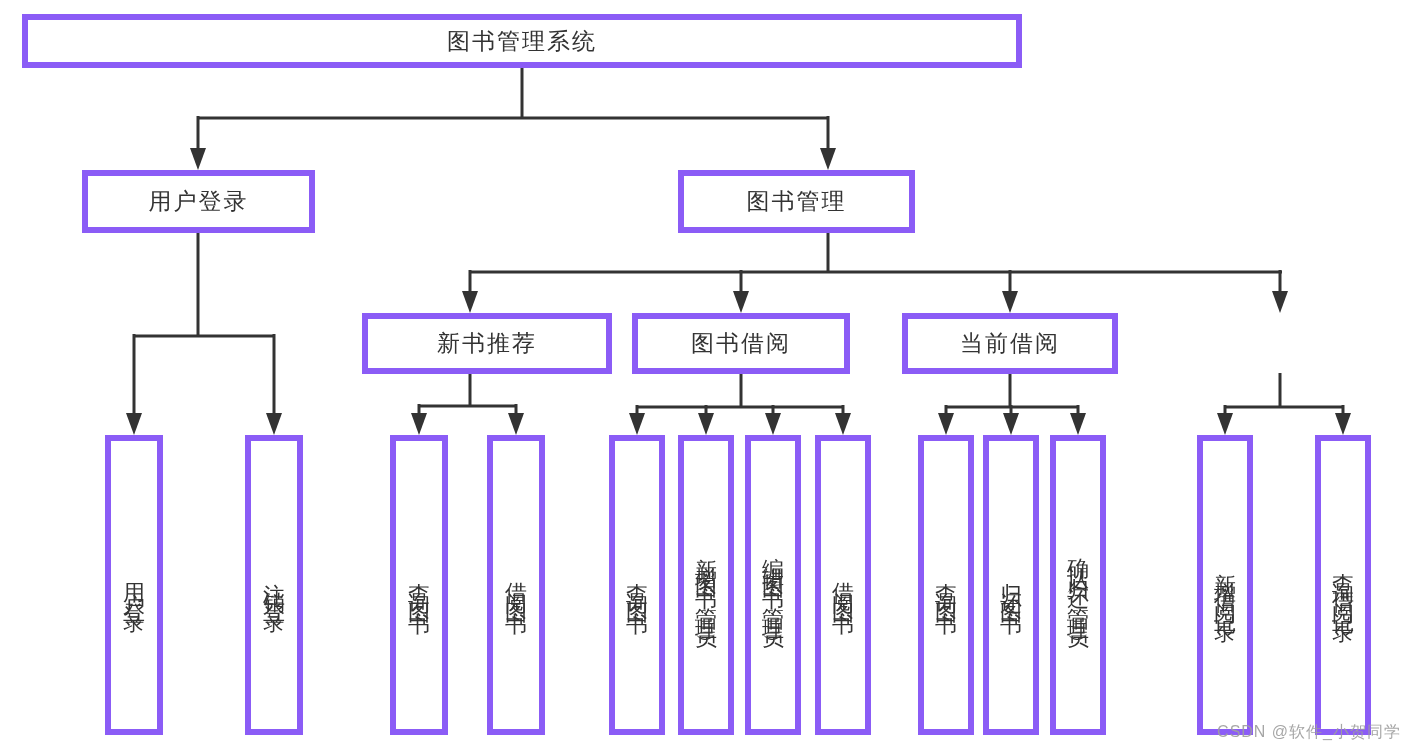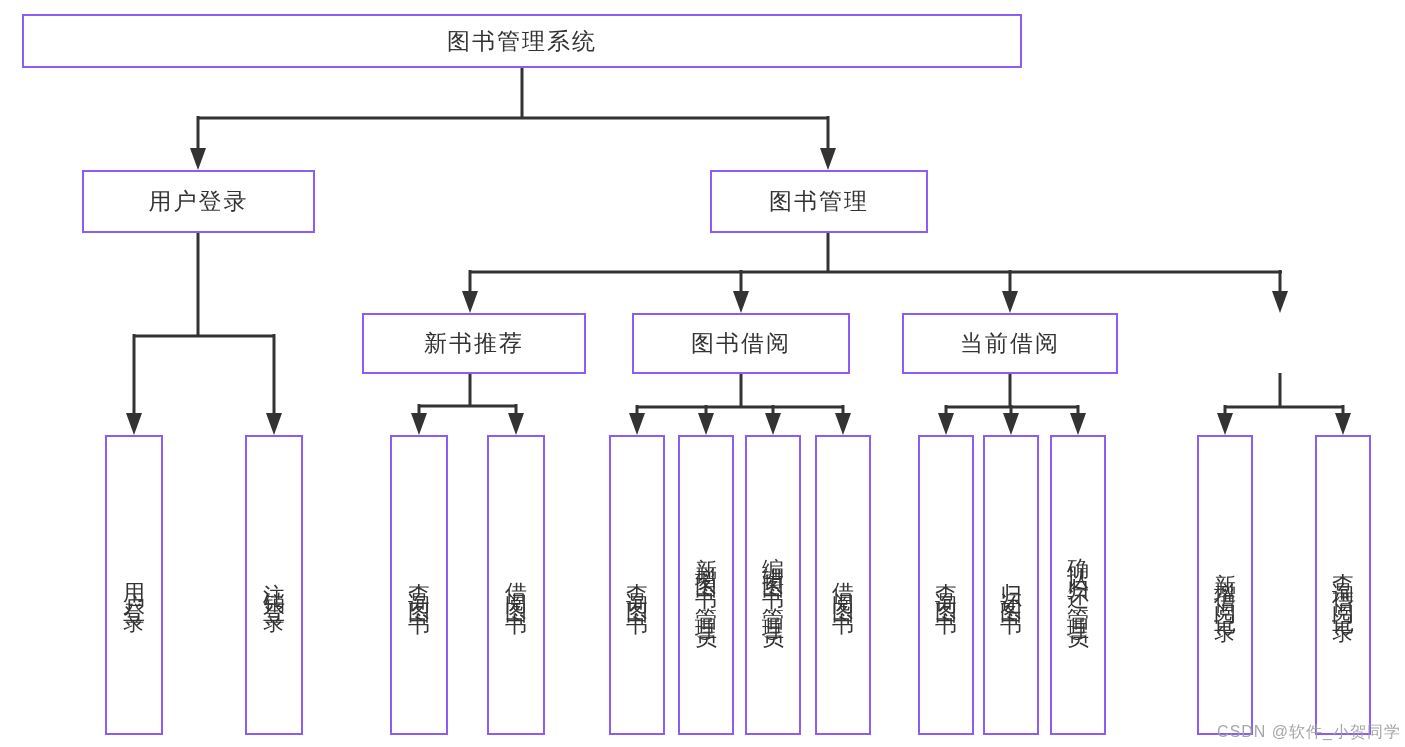--- a/index.html
+++ b/index.html
@@ -6,21 +6,21 @@
   body{
     width:1405px;height:747px;position:relative;overflow:hidden;
     font-family:"Liberation Sans","DejaVu Sans",sans-serif;
     color:#333333;
   }
   .stage{position:absolute;inset:0;}
   svg.connectors{position:absolute;left:0;top:0;z-index:1;}
   .node{
     position:absolute;
     background:#ffffff;
-    border:2px solid #8b5cf6;
+    border:6px solid #8b5cf6;
     box-sizing:border-box;
     display:flex;align-items:center;justify-content:center;
     z-index:2;
   }
   .node .lbl{
     font-size:23px;
     letter-spacing:2px;
     color:#333333;
     white-space:nowrap;
   }
@@ -125,25 +125,25 @@
     </g>
   </svg>
 
   <div class="node" style="left:22px;top:14px;width:1000px;height:54px;">
     <span class="lbl">图书管理系统</span>
   </div>
 
   <div class="node" style="left:82px;top:170px;width:233px;height:63px;">
     <span class="lbl">用户登录</span>
   </div>
-  <div class="node" style="left:710px;top:170px;width:218px;height:63px;">
+  <div class="node" style="left:678px;top:170px;width:237px;height:63px;">
     <span class="lbl">图书管理</span>
   </div>
 
-  <div class="node" style="left:362px;top:313px;width:224px;height:61px;">
+  <div class="node" style="left:362px;top:313px;width:250px;height:61px;">
     <span class="lbl">新书推荐</span>
   </div>
   <div class="node" style="left:632px;top:313px;width:218px;height:61px;">
     <span class="lbl">图书借阅</span>
   </div>
   <div class="node" style="left:902px;top:313px;width:216px;height:61px;justify-content:center;">
     <span class="lbl">当前借阅</span>
   </div>
 
   <div class="node vert" style="left:105px;top:435px;width:58px;height:300px;">

